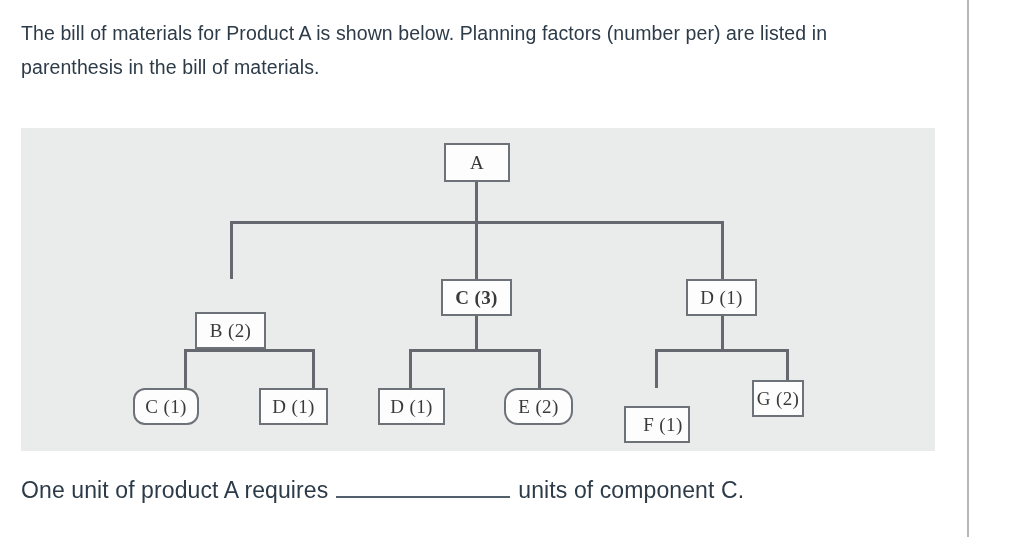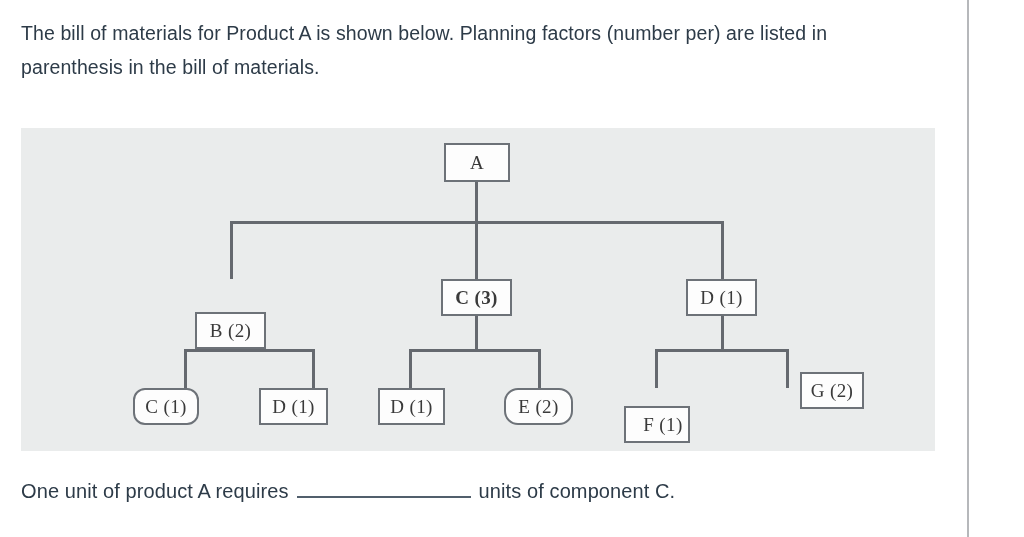--- a/index.html
+++ b/index.html
@@ -67,21 +67,21 @@
     height: 3px;
     background: #65696f;
     z-index: 1;
   }
 
   
   #answer-line {
     position: absolute;
     left: 21px;
     top: 476px;
-    font-size: 20px;
+    font-size: 23px;
     line-height: 28px;
     color: #2d3b48;
     white-space: nowrap;
     letter-spacing: 0.1px;
   }
   #answer-blank {
     display: inline-block;
     width: 174px;
     border-bottom: 2px solid #515f6c;
     margin: 0 8px;
@@ -131,21 +131,21 @@
 
   <div class="node" style="left:174px; top:151px; width:71px; height:37px;margin-top:33px;">B (2)</div>
   <div class="node" style="left:420px; top:151px; width:71px; height:37px;font-weight:bold;">C (3)</div>
   <div class="node" style="left:665px; top:151px; width:71px; height:37px;">D (1)</div>
 
   <div class="node" style="left:112px; top:260px; width:66px; height:37px;border-radius:12px;">C (1)</div>
   <div class="node" style="left:238px; top:260px; width:69px; height:37px;">D (1)</div>
   <div class="node" style="left:357px; top:260px; width:67px; height:37px;">D (1)</div>
   <div class="node" style="left:483px; top:260px; width:69px; height:37px;border-radius:14px;">E (2)</div>
   <div class="node" style="left:603px; top:278px; width:66px; height:37px;padding-left:12px;">F (1)</div>
-  <div class="node" style="left:731px; top:244px; width:64px; height:37px;margin-left:48px;">G (2)</div>
+  <div class="node" style="left:731px; top:252px; width:52px; height:37px;">G (2)</div>
 
 </div>
 
 <div id="answer-line">
   <span>One unit of product A requires</span><span id="answer-blank"></span><span>units of component C.</span>
 </div>
 
 <div id="page-divider"></div>
 
 </body></html>

